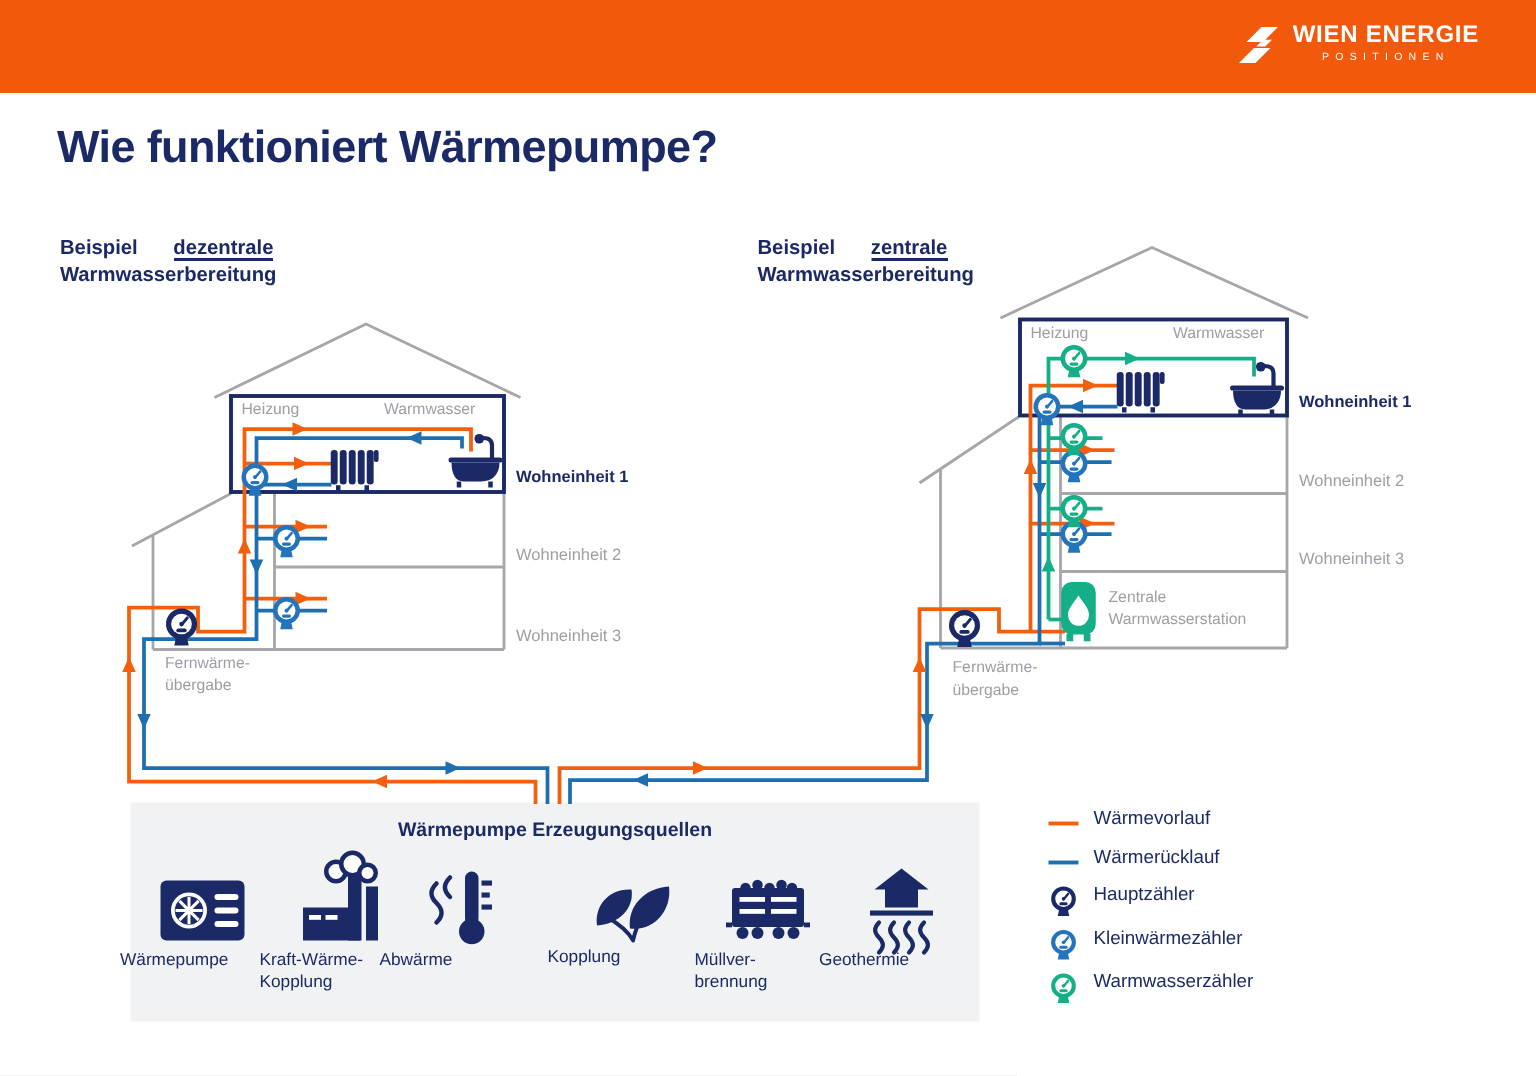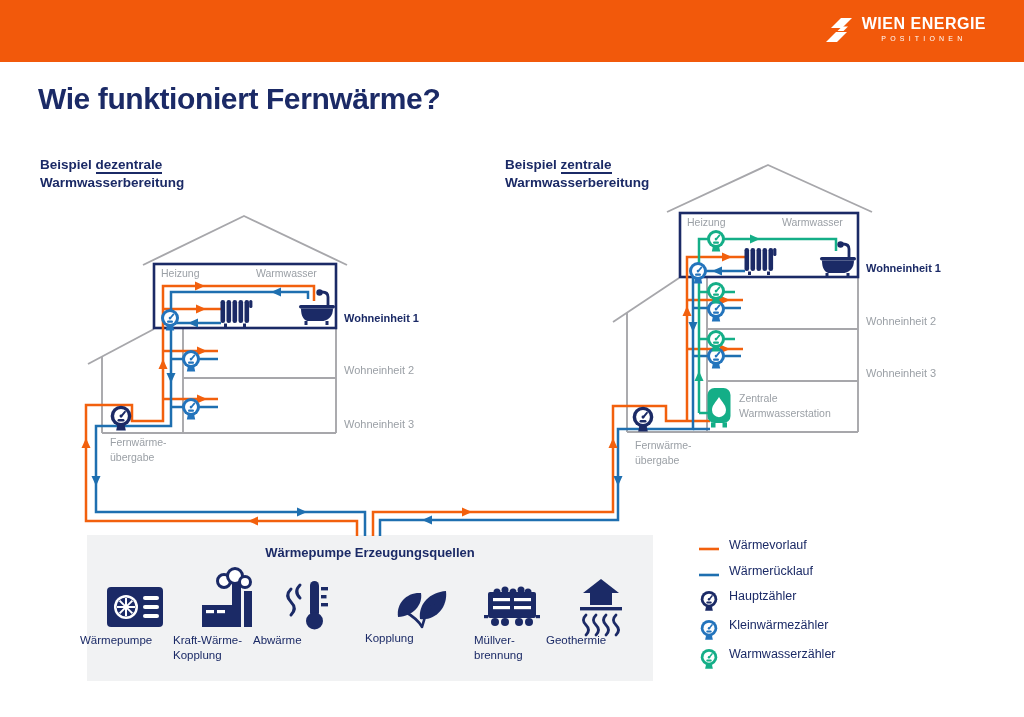--- a/index.html
+++ b/index.html
@@ -11,21 +11,21 @@
   #stage{position:relative;width:1024px;height:717px;background:#ffffff;overflow:hidden;}
   .abs{position:absolute;}
   .txt{z-index:3;}
   #header{left:0;top:0;width:1024px;height:62px;background:var(--brand);z-index:1;}
   #logo{right:38px;top:15px;display:flex;align-items:flex-start;gap:8px;z-index:2;}
   #logo-text{display:flex;flex-direction:column;align-items:center;}
   #brand-name{color:#fff;font-weight:bold;font-size:16px;letter-spacing:0.5px;white-space:nowrap;}
   #brand-sub{color:#fff;font-size:7px;letter-spacing:4.2px;margin-top:2px;white-space:nowrap;}
   #main-title{left:38px;top:82px;font-size:30px;font-weight:bold;color:var(--navy);letter-spacing:-0.4px;}
   .example{font-size:13.5px;font-weight:bold;color:var(--navy);line-height:17.5px;}
-  .u{border-bottom:2px solid var(--navy);}
+  .u{border-bottom:2px solid var(--navy);margin-left:20px;}
   .lbl-sm{font-size:10.5px;color:var(--graytext);}
   .two-line{line-height:15px;}
   .unit{font-size:11px;color:var(--graytext);white-space:nowrap;}
   .unit.active{color:var(--navy);font-weight:bold;}
   #panel{left:87px;top:535px;width:566px;height:146px;background:var(--panel);z-index:1;}
   #panel-title{left:87px;top:545px;width:566px;text-align:center;font-size:13px;font-weight:bold;color:var(--navy);}
   .src-label{font-size:11.5px;color:var(--navy);line-height:14.5px;white-space:pre-line;width:110px;}
   .legend-row{left:698px;display:flex;gap:9px;z-index:3;}
   .legend-label{font-size:12.5px;color:var(--navy);white-space:nowrap;}
   #diagram{left:0;top:0;z-index:2;pointer-events:none;}
@@ -47,21 +47,21 @@
       <path d="M7,13 L17,3 L28,3 L18,13 Z" fill="#ffffff"></path>
       <path d="M2,27 L12,17 L23,17 L13,27 Z" fill="#ffffff"></path>
       <path d="M13.5,16 L18,11.5 L24,11.5 L19.5,16 Z" fill="#ffffff"></path>
     </svg>
     <div id="logo-text">
       <span id="brand-name">WIEN ENERGIE</span>
       <span id="brand-sub">POSITIONEN</span>
     </div>
   </div>
 
-  <div id="main-title" class="abs txt">Wie funktioniert Fernwärme?</div>
+  <div id="main-title" class="abs txt">Wie funktioniert Wärmepumpe?</div>
 
   <div class="abs txt example" style="left:40px;top:156px;">
     <span>Beispiel </span><span class="u">dezentrale</span><br>
     <span>Warmwasserbereitung</span>
   </div>
   <div class="abs txt example" style="left:505px;top:156px;">
     <span>Beispiel </span><span class="u">zentrale</span><br>
     <span>Warmwasserbereitung</span>
   </div>
 
@@ -304,21 +304,21 @@
     <span>Zentrale</span><br>
     <span>Warmwasserstation</span>
   </div>
 
   <div id="panel-title" class="abs txt">Wärmepumpe Erzeugungsquellen</div>
   <div class="abs txt src-label" style="left:80px;top:633px;">Wärmepumpe</div>
   <div class="abs txt src-label" style="left:173px;top:633px;">Kraft-Wärme-
 Kopplung</div>
   <div class="abs txt src-label" style="left:253px;top:633px;">Abwärme</div>
   <div class="abs txt src-label" style="left:365px;top:631px;">Kopplung</div>
-  <div class="abs txt src-label" style="left:474px;top:633px;">Müllver-
+  <div class="abs txt src-label" style="left:463px;top:633px;">Müllver-
 brennung</div>
   <div class="abs txt src-label" style="left:546px;top:633px;">Geothermie</div>
 
   <div class="abs legend-row" style="top:538px;">
     <svg width="22" height="22" viewBox="0 0 22 22">
         <line class="lg-line" x1="1" y1="11" x2="21" y2="11" stroke-width="2.6" stroke="#F2600D"></line>
       </svg>
     <span class="legend-label">Wärmevorlauf</span>
   </div>
   <div class="abs legend-row" style="top:564px;">

